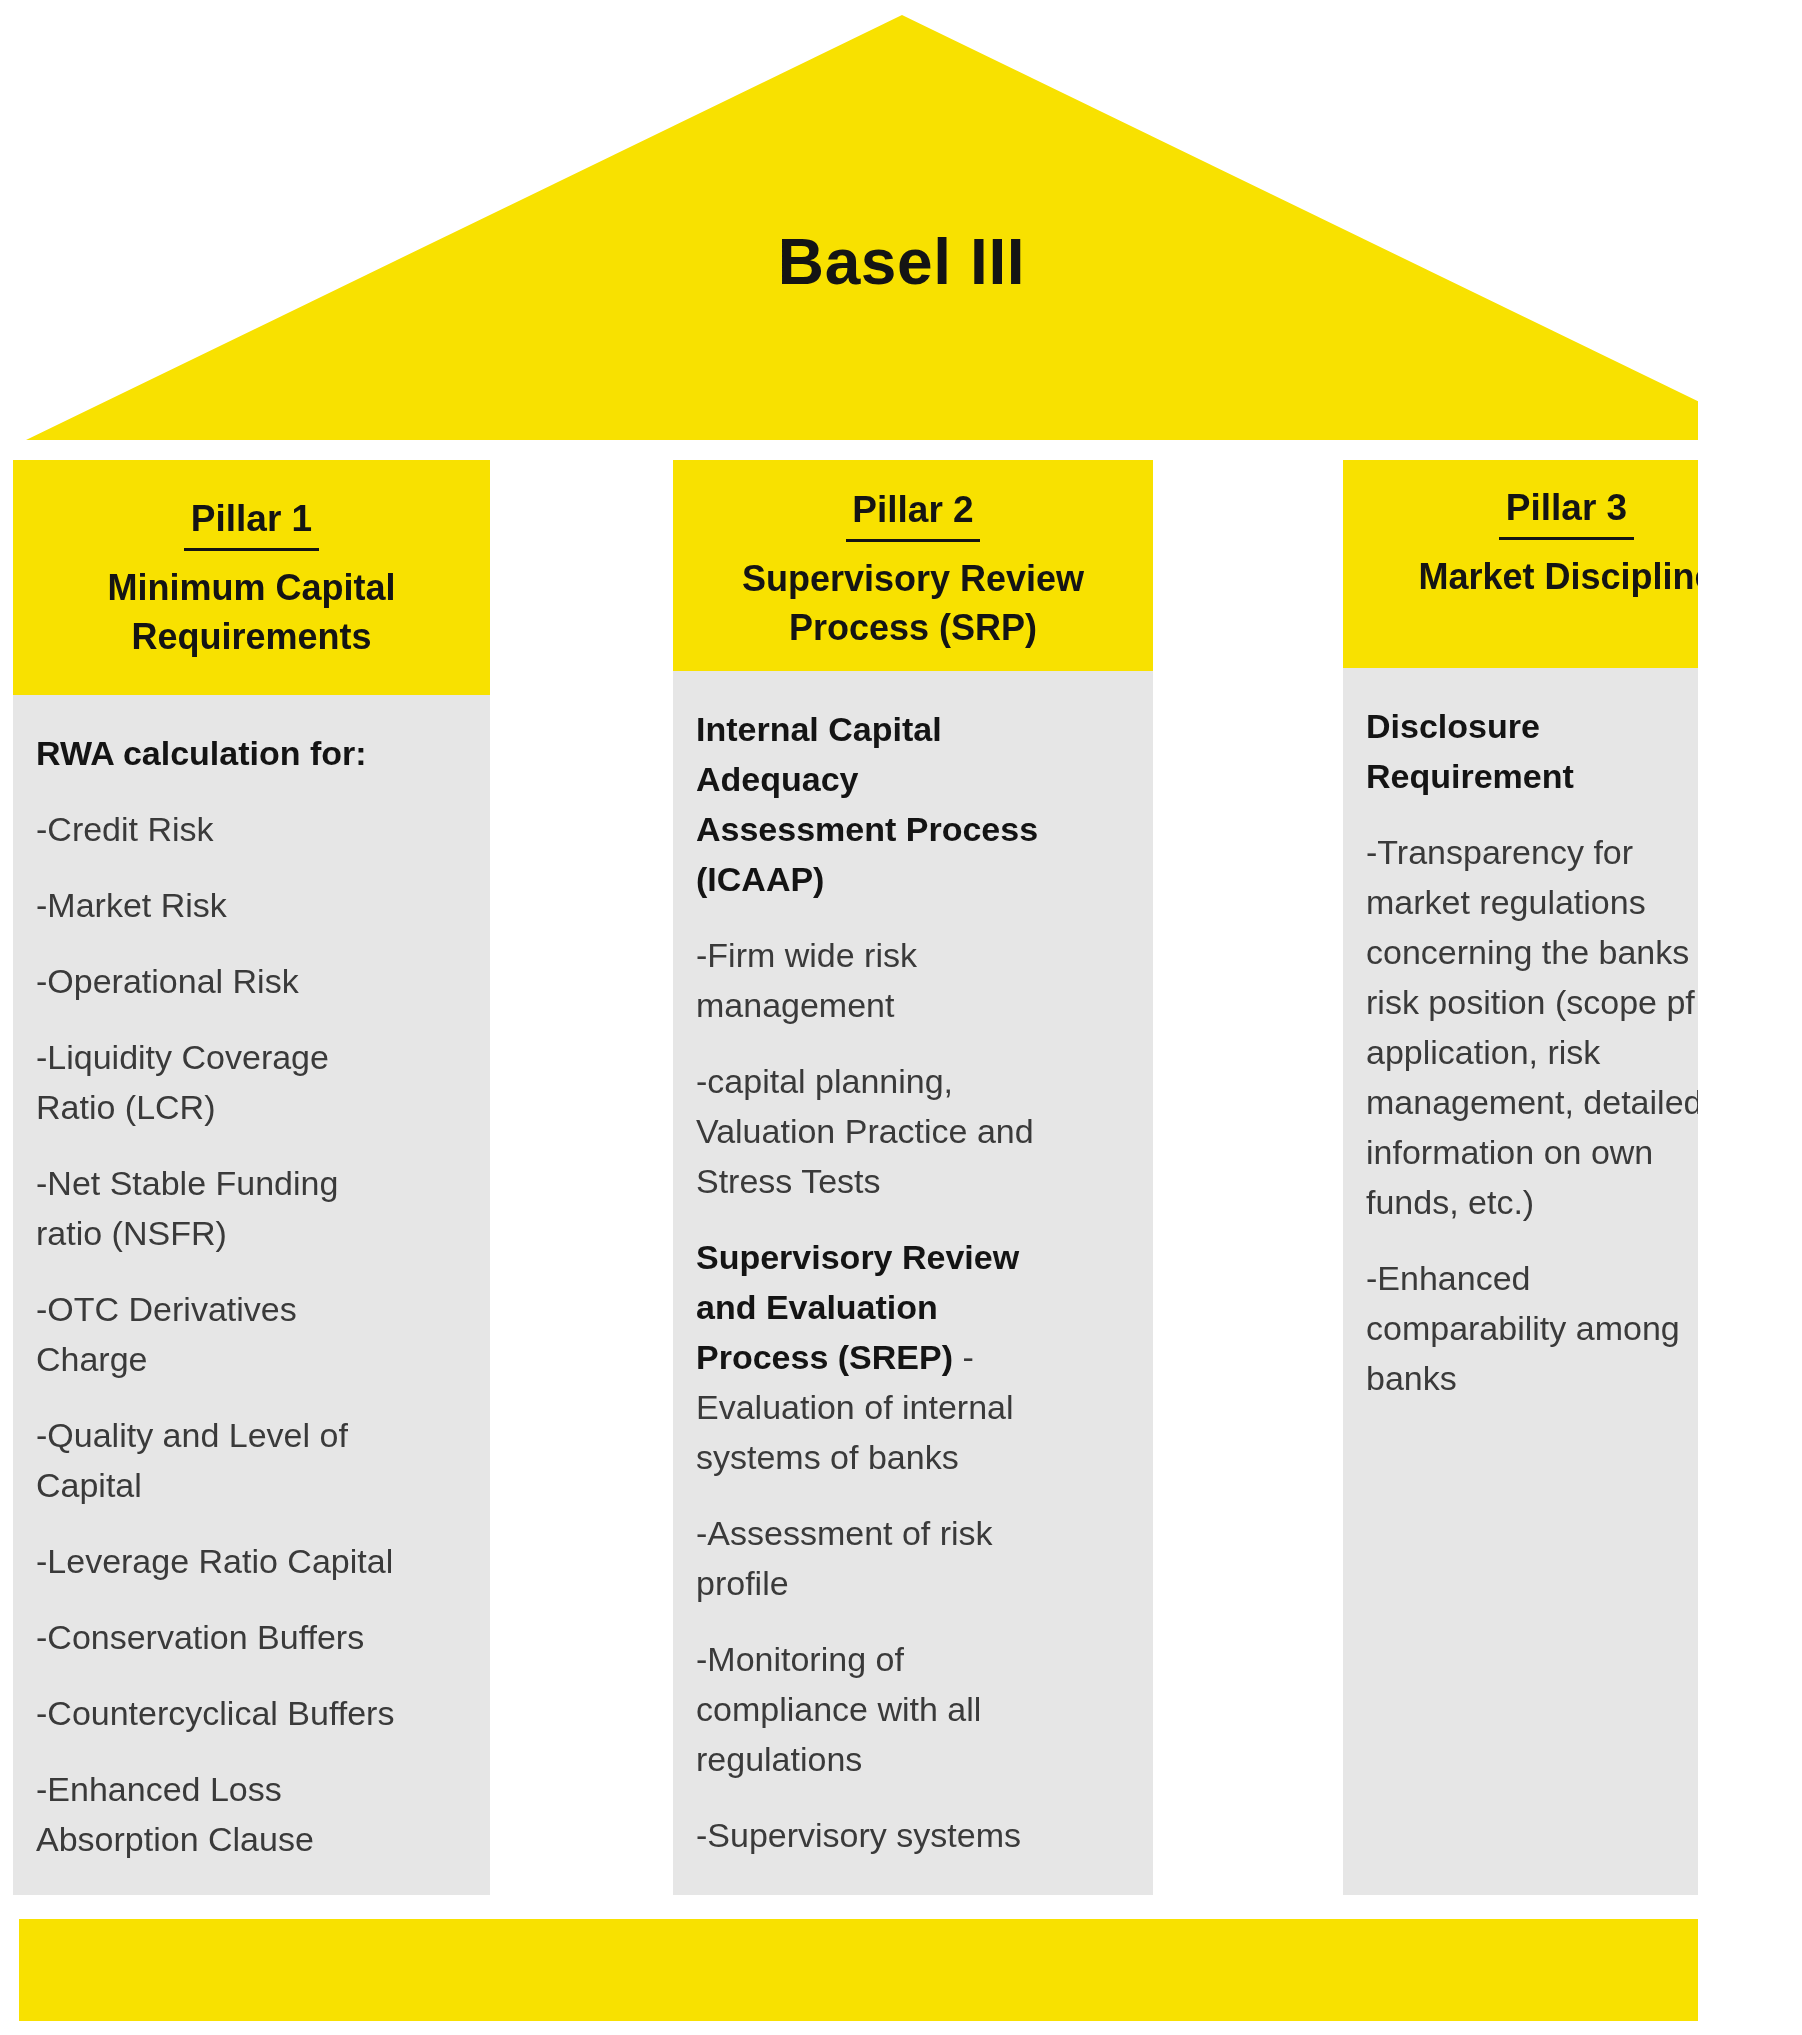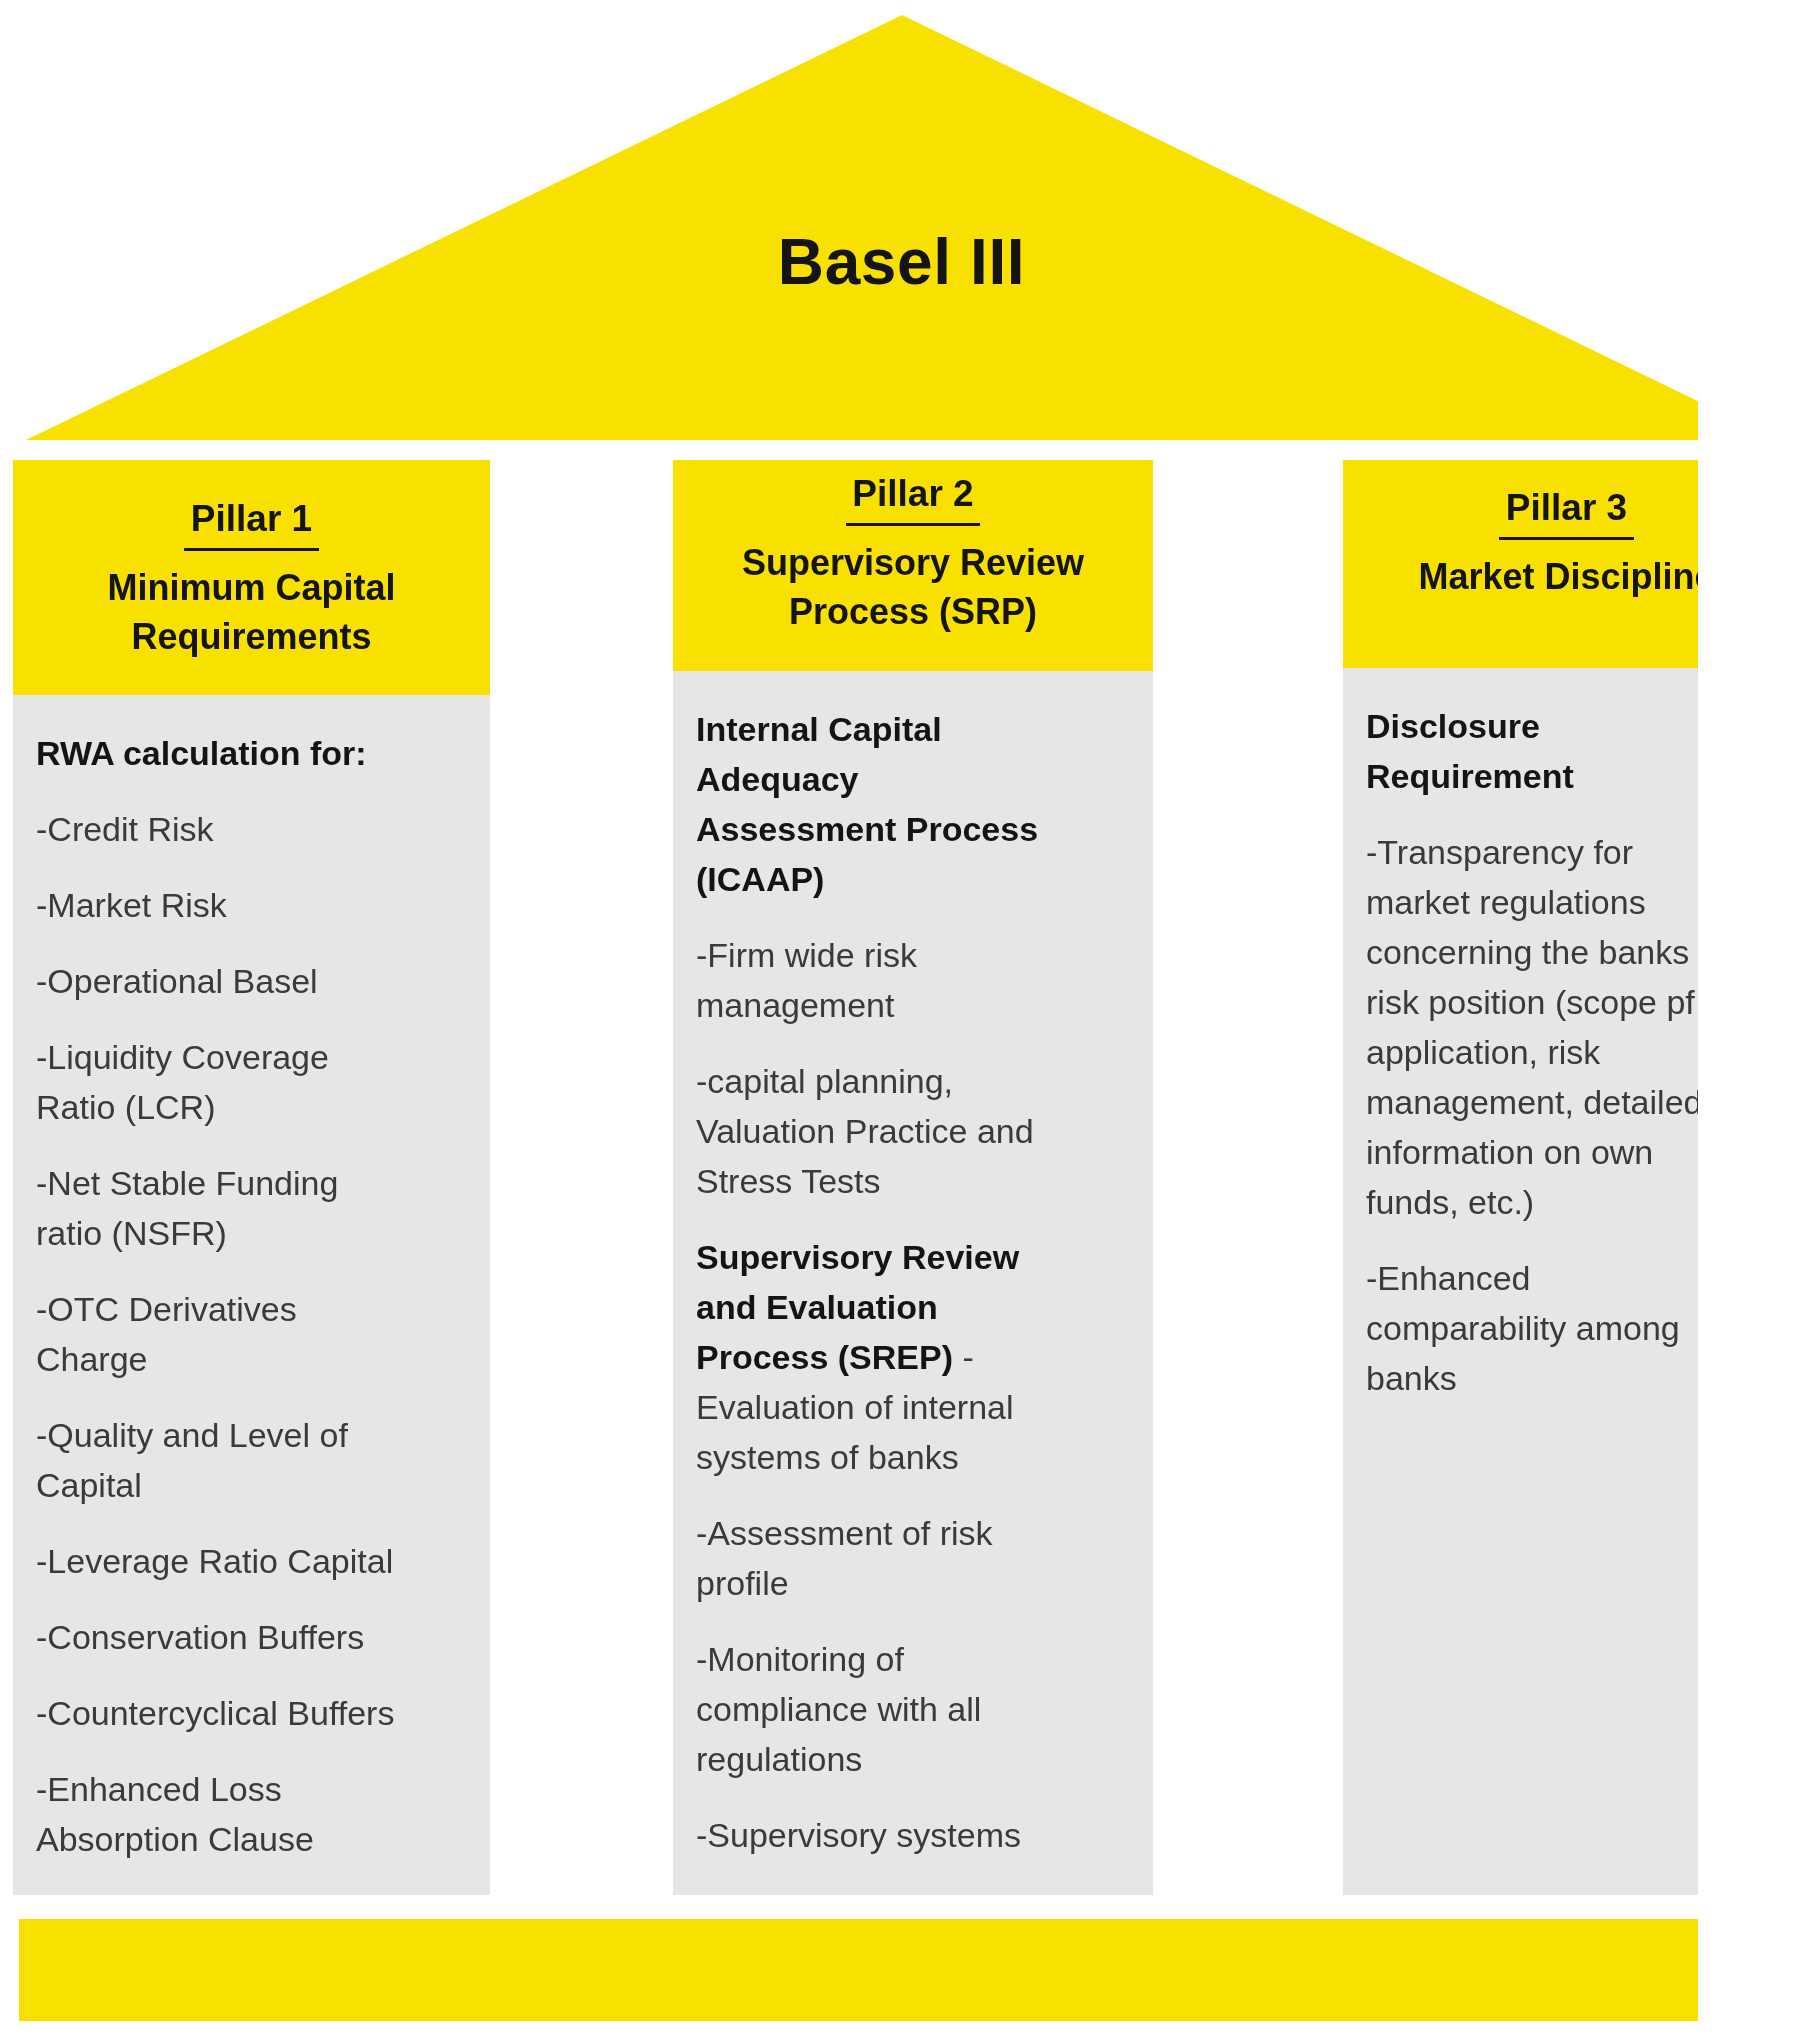--- a/index.html
+++ b/index.html
@@ -27,21 +27,21 @@
   
   .pillar{position:absolute;top:460px;height:1435px;display:flex;flex-direction:column;border-radius:9px;}
   .pillar.p1{left:13px;width:477px;}
   .pillar.p2{left:673px;width:480px;}
   .pillar.p3{left:1343px;width:447px;}
   .ph{
     background:var(--yellow);text-align:center;font-weight:700;color:var(--ink);
     box-sizing:border-box;flex:0 0 auto;
   }
   .p1 .ph{height:235px;padding-top:35px;}
-  .p2 .ph{height:211px;padding-top:10px;}
+  .p2 .ph{height:211px;padding-top:26px;}
   .p3 .ph{height:208px;padding-top:24px;}
   .ph-heading{font-size:37px;line-height:48px;margin:0 0 11.6px 0;}
   .ph-heading .u{display:inline-block;border-bottom:3.9px solid var(--ink);padding:0 6.4px 5.2px 6.4px;}
   .ph-sub{font-size:36px;line-height:49px;white-space:pre-line;margin:0;}
   .pbody{
     background:var(--gray);flex:1 1 auto;box-sizing:border-box;
     padding:33px 31px 0 23px;
   }
   .item{
     margin:0 0 26px 0;font-size:34px;line-height:50px;color:var(--body);
@@ -68,21 +68,21 @@
       <p class="ph-sub">Minimum Capital
 Requirements</p>
     </div>
     <div class="pbody">
   <p class="item"><span class="item-bold">RWA calculation for:</span><span class="item-rest"></span></p>
 
   <p class="item"><span class="item-bold"></span><span class="item-rest">-Credit Risk</span></p>
 
   <p class="item"><span class="item-bold"></span><span class="item-rest">-Market Risk</span></p>
 
-  <p class="item"><span class="item-bold"></span><span class="item-rest">-Operational Basel</span></p>
+  <p class="item"><span class="item-bold"></span><span class="item-rest">-Operational Risk</span></p>
 
   <p class="item"><span class="item-bold"></span><span class="item-rest">-Liquidity Coverage
 Ratio (LCR)</span></p>
 
   <p class="item"><span class="item-bold"></span><span class="item-rest">-Net Stable Funding
 ratio (NSFR)</span></p>
 
   <p class="item"><span class="item-bold"></span><span class="item-rest">-OTC Derivatives
 Charge</span></p>
 

